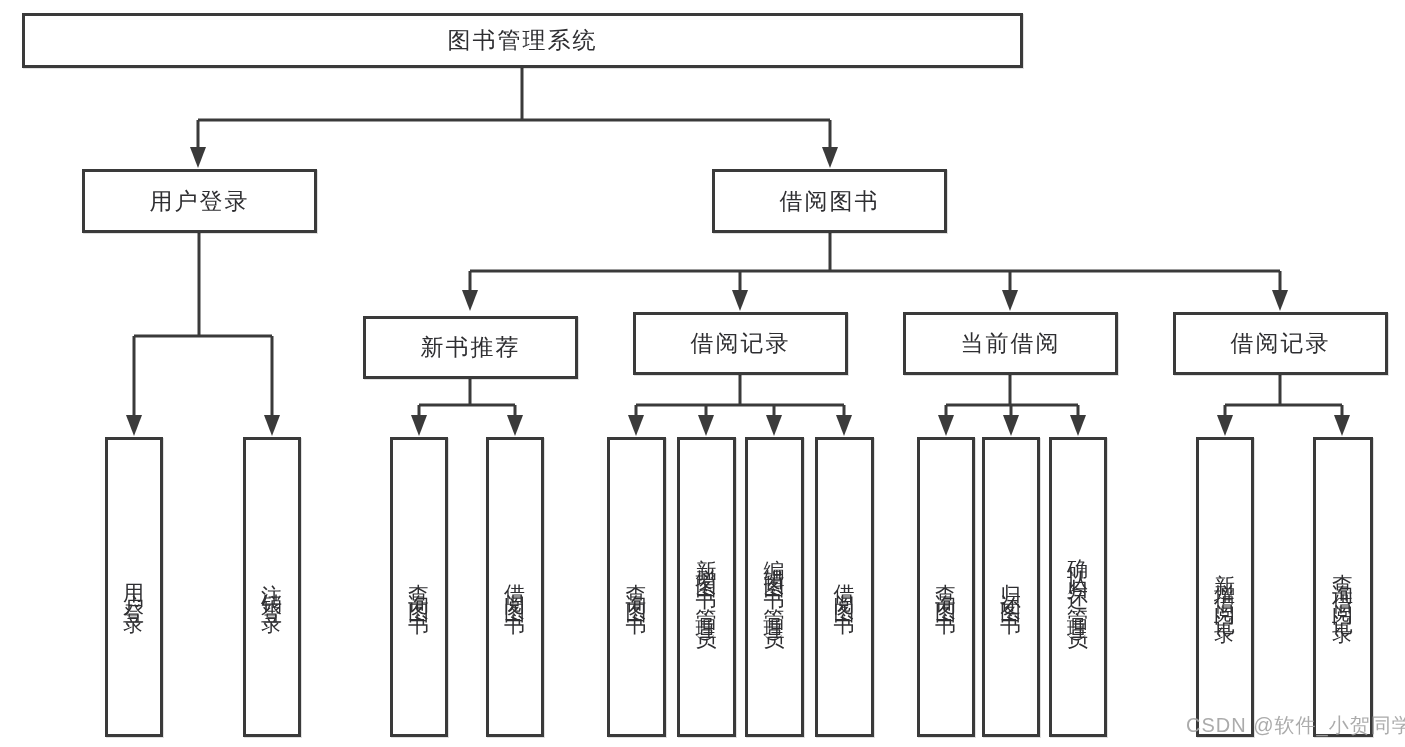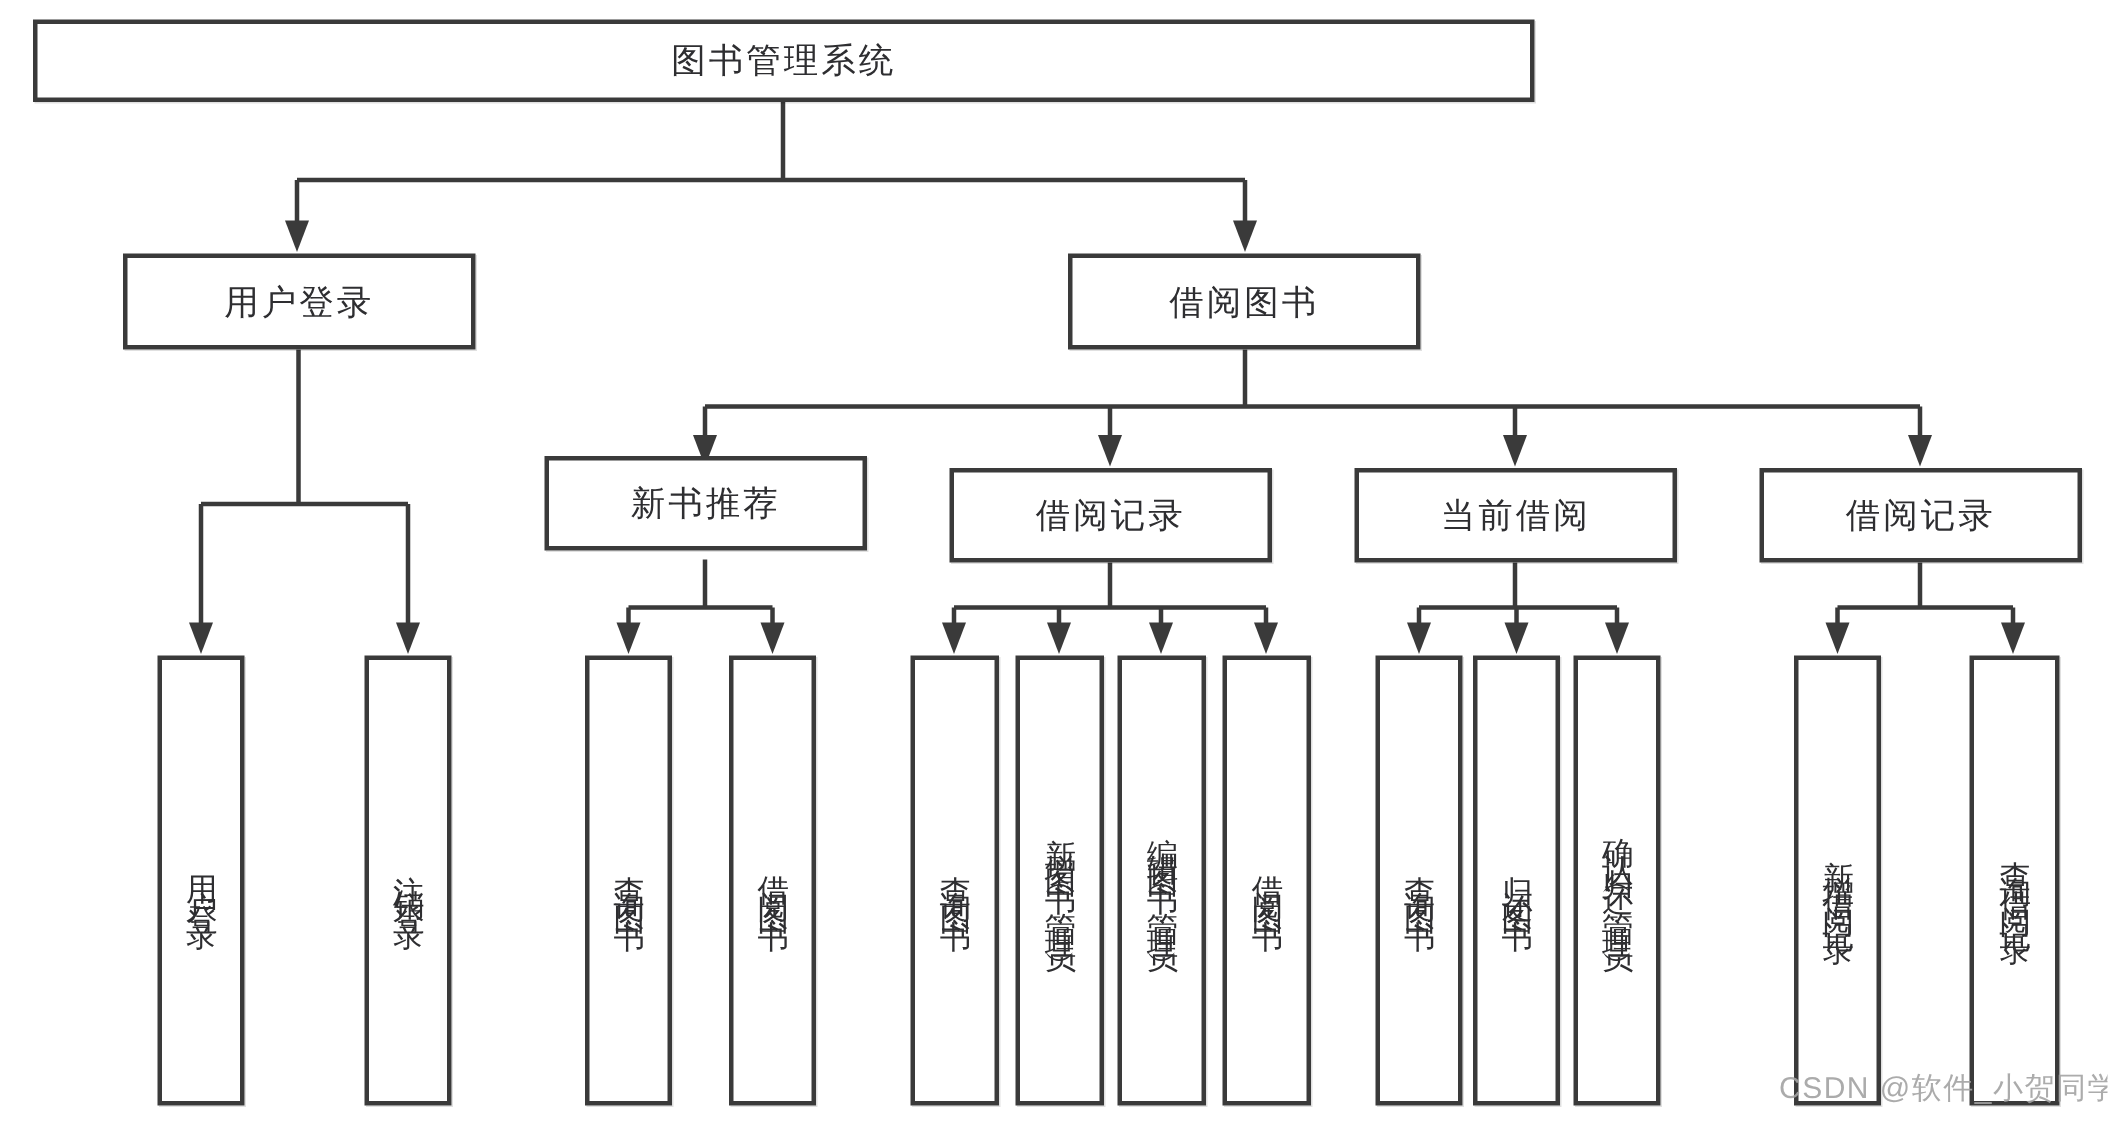--- a/index.html
+++ b/index.html
@@ -79,21 +79,21 @@
     <path class="w" d="M1280,373 V405 M1225,405 H1342 M1225,405 V419 M1342,405 V419"></path>
     <path class="a" d="M1217,415 L1233,415 L1225,436 Z"></path>
     <path class="a" d="M1334,415 L1350,415 L1342,436 Z"></path>
   </svg>
 
   <div class="node" style="left:22px;top:13px;width:1001px;height:55px;">图书管理系统</div>
 
   <div class="node" style="left:82px;top:169px;width:235px;height:64px;">用户登录</div>
   <div class="node" style="left:712px;top:169px;width:235px;height:64px;">借阅图书</div>
 
-  <div class="node" style="left:363px;top:304px;width:215px;height:63px;font-family:Liberation Mono, monospace;">新书推荐</div>
+  <div class="node" style="left:363px;top:316px;width:215px;height:63px;font-family:Liberation Mono, monospace;">新书推荐</div>
   <div class="node" style="left:633px;top:312px;width:215px;height:63px;">借阅记录</div>
   <div class="node" style="left:1173px;top:312px;width:215px;height:63px;">借阅记录</div>
   <div class="node" style="left:903px;top:312px;width:215px;height:63px;">当前借阅</div>
 
   <div class="leaf" style="left:105px;">
     <span class="vtext">用户登录</span>
   </div>
   <div class="leaf" style="left:243px;">
     <span class="vtext">注销登录</span>
   </div>

